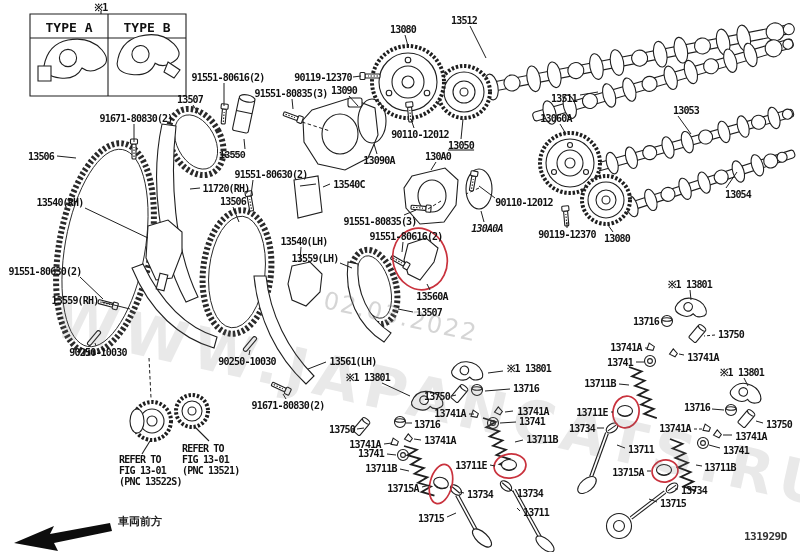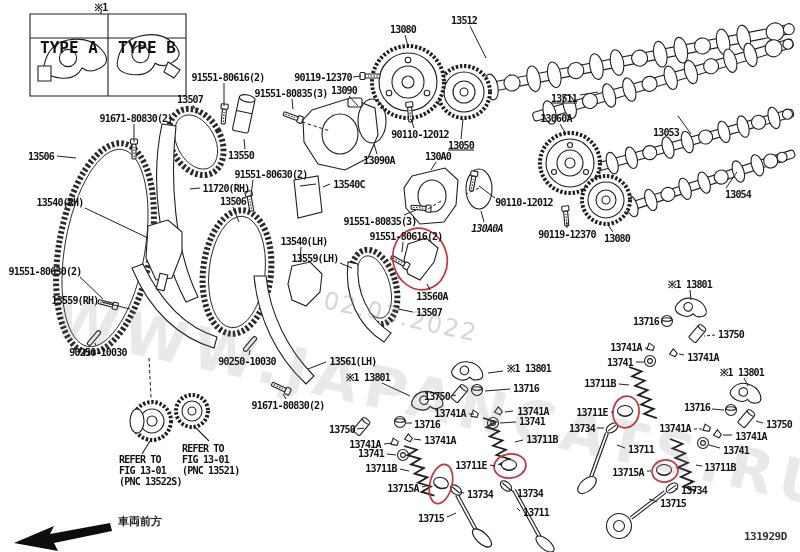--- a/index.html
+++ b/index.html
@@ -17,21 +17,21 @@
   .art .dashl{stroke-dasharray:3.5 2.5;stroke-width:1;}
   .art .spring{fill:none;stroke:#1f1f1f;stroke-width:1.8;}
   .art .vstem{stroke:#1f1f1f;stroke-width:4;}
   .art .vcore{stroke:#ffffff;stroke-width:1.8;}
   .art .hl{fill:none;stroke:#c9323d;stroke-width:1.7;}
   #leaders line{stroke:#1f1f1f;stroke-width:1;}
   
   .layer{position:absolute;left:0;top:0;width:800px;height:552px;}
   .part-label{position:absolute;transform:translate(-50%,-50%);font:bold 10px "DejaVu Sans Mono",monospace;
               letter-spacing:-0.8px;color:#111;white-space:pre;pointer-events:none;}
-  .part-label.inset-t{font-size:16px;letter-spacing:0;margin-top:20px;}
+  .part-label.inset-t{font-size:13px;letter-spacing:0;}
   .refer{position:absolute;font:bold 10px "DejaVu Sans Mono",monospace;letter-spacing:-0.8px;color:#111;
          white-space:pre-line;line-height:11px;}
   .refer-1{left:119px;top:454px;}
   .refer-2{left:182px;top:443px;}
   .front-jp{position:absolute;left:118px;top:514px;font:600 11px "DejaVu Sans",sans-serif;color:#222;}
   .front-en{position:absolute;left:118px;top:529px;font:600 11px "DejaVu Sans",sans-serif;letter-spacing:.4px;color:#222;}
   .diagram-id{position:absolute;left:744px;top:530px;font:bold 11px "DejaVu Sans Mono",monospace;letter-spacing:-0.5px;color:#333;}
   .wm-site{position:absolute;left:55px;top:282px;width:860px;transform:rotate(12.5deg);transform-origin:0 50%;
            font:700 58px "DejaVu Sans",sans-serif;letter-spacing:7px;color:rgba(120,120,120,0.16);white-space:nowrap;pointer-events:none;}
   .wm-date{position:absolute;left:322px;top:303px;transform:rotate(12.5deg);
@@ -439,29 +439,29 @@
       <span class="part-label" style="left: 101px; top: 7px;">※1</span>
       <span class="part-label inset-t" style="left: 69px; top: 27px;">TYPE A</span>
       <span class="part-label inset-t" style="left: 147px; top: 27px;">TYPE B</span>
       <span class="part-label" style="left: 190px; top: 99px;">13507</span>
       <span class="part-label" style="left: 228px; top: 77px;">91551-80616(2)</span>
       <span class="part-label" style="left: 323px; top: 77px;">90119-12370</span>
       <span class="part-label" style="left: 291px; top: 93px;">91551-80835(3)</span>
       <span class="part-label" style="left: 344px; top: 90px;">13090</span>
       <span class="part-label" style="left: 403px; top: 29px;">13080</span>
       <span class="part-label" style="left: 464px; top: 20px;">13512</span>
-      <span class="part-label" style="left: 564px; top: 98px; text-decoration: underline;">13511</span>
-      <span class="part-label" style="left: 666px; top: 110px; margin-top: 22px;">13053</span>
+      <span class="part-label" style="left: 564px; top: 98px;">13511</span>
+      <span class="part-label" style="left: 686px; top: 110px;">13053</span>
       <span class="part-label" style="left: 556px; top: 118px;">13060A</span>
       <span class="part-label" style="left: 718px; top: 194px; margin-left: 20px;">13054</span>
       <span class="part-label" style="left: 420px; top: 134px;">90110-12012</span>
       <span class="part-label" style="left: 461px; top: 145px; text-decoration: underline;">13050</span>
       <span class="part-label" style="left: 438px; top: 156px;">130A0</span>
       <span class="part-label" style="left: 379px; top: 160px;">13090A</span>
-      <span class="part-label" style="left: 241px; top: 155px;">13550</span>
+      <span class="part-label" style="left: 232px; top: 155px; font-family: Liberation Mono, monospace;">13550</span>
       <span class="part-label" style="left: 271px; top: 174px;">91551-80630(2)</span>
       <span class="part-label" style="left: 349px; top: 184px;">13540C</span>
       <span class="part-label" style="left: 226px; top: 188px;">11720(RH)</span>
       <span class="part-label" style="left: 233px; top: 201px;">13506</span>
       <span class="part-label" style="left: 41px; top: 156px;">13506</span>
       <span class="part-label" style="left: 60px; top: 202px;">13540(RH)</span>
       <span class="part-label" style="left: 136px; top: 118px;">91671-80830(2)</span>
       <span class="part-label" style="left: 45px; top: 271px;">91551-80630(2)</span>
       <span class="part-label" style="left: 75px; top: 300px;">13559(RH)</span>
       <span class="part-label" style="left: 380px; top: 221px;">91551-80835(3)</span>

